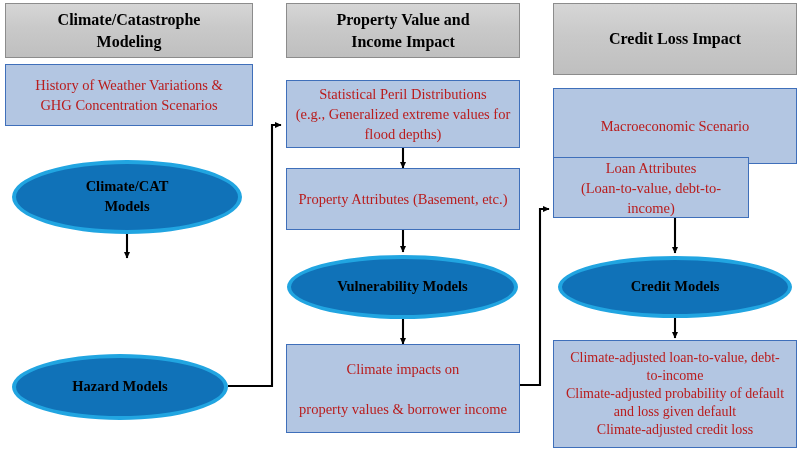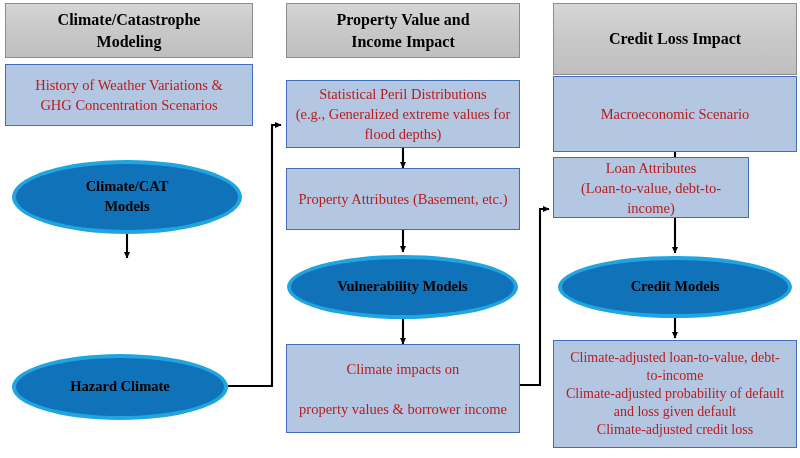--- a/index.html
+++ b/index.html
@@ -103,21 +103,21 @@
 
   <div class="ellipse" style="left:12px;top:160px;width:230px;height:74px;">
     <span class="lbl">
       <span>Climate/CAT</span><br>
       <span>Models</span>
     </span>
   </div>
 
 
   <div class="ellipse" style="left:12px;top:354px;width:216px;height:66px;">
-    <span class="lbl">Hazard Climate</span>
+    <span class="lbl">Hazard Models</span>
   </div>
 
   <div class="hdr" style="left:286px;top:3px;width:234px;height:55px;">
     <span>
       <span>Property Value and</span><br>
       <span>Income Impact</span>
     </span>
   </div>
 
   <div class="box" style="left:286px;top:80px;width:234px;height:68px;">
@@ -140,21 +140,21 @@
     <span>
       <span>Climate impacts on</span><br><br>
       <span>property values &amp; borrower income</span>
     </span>
   </div>
 
   <div class="hdr" style="left:553px;top:3px;width:244px;height:72px;justify-content:center;">
     <span>Credit Loss Impact</span>
   </div>
 
-  <div class="box" style="left:553px;top:76px;width:244px;height:76px;">
+  <div class="box" style="left:553px;top:88px;width:244px;height:76px;">
     <span>Macroeconomic Scenario</span>
   </div>
 
   <div class="box" style="left:553px;top:157px;width:196px;height:61px;">
     <span>
       <span>Loan Attributes</span><br>
       <span>(Loan-to-value, debt-to-income)</span>
     </span>
   </div>
 

